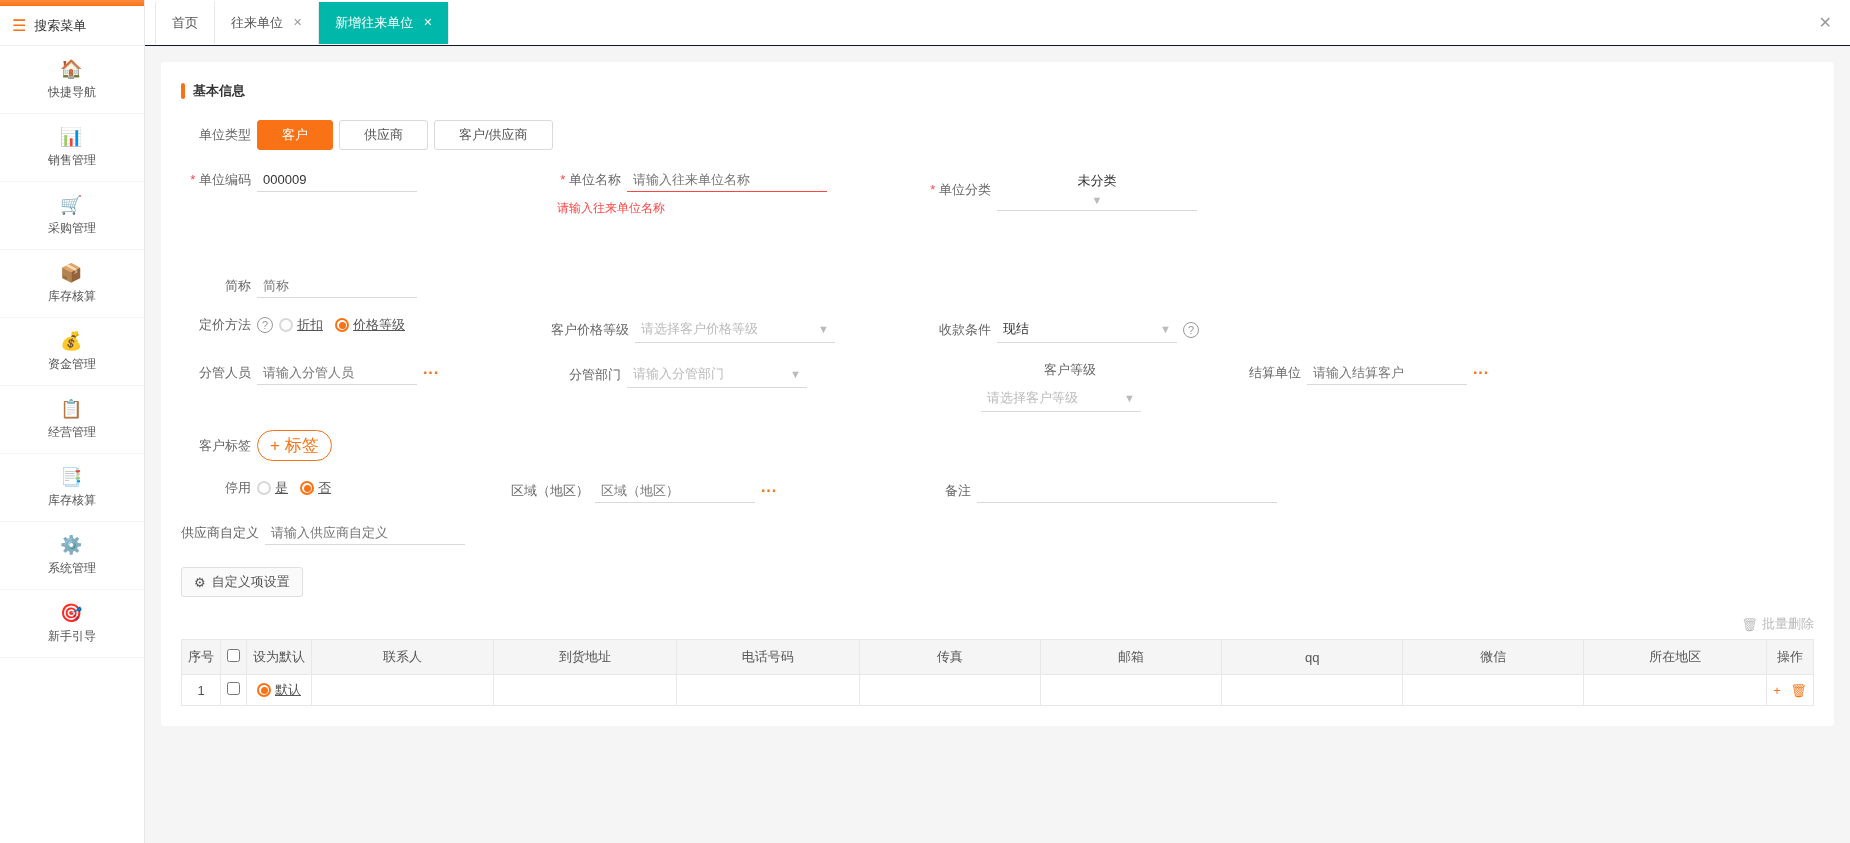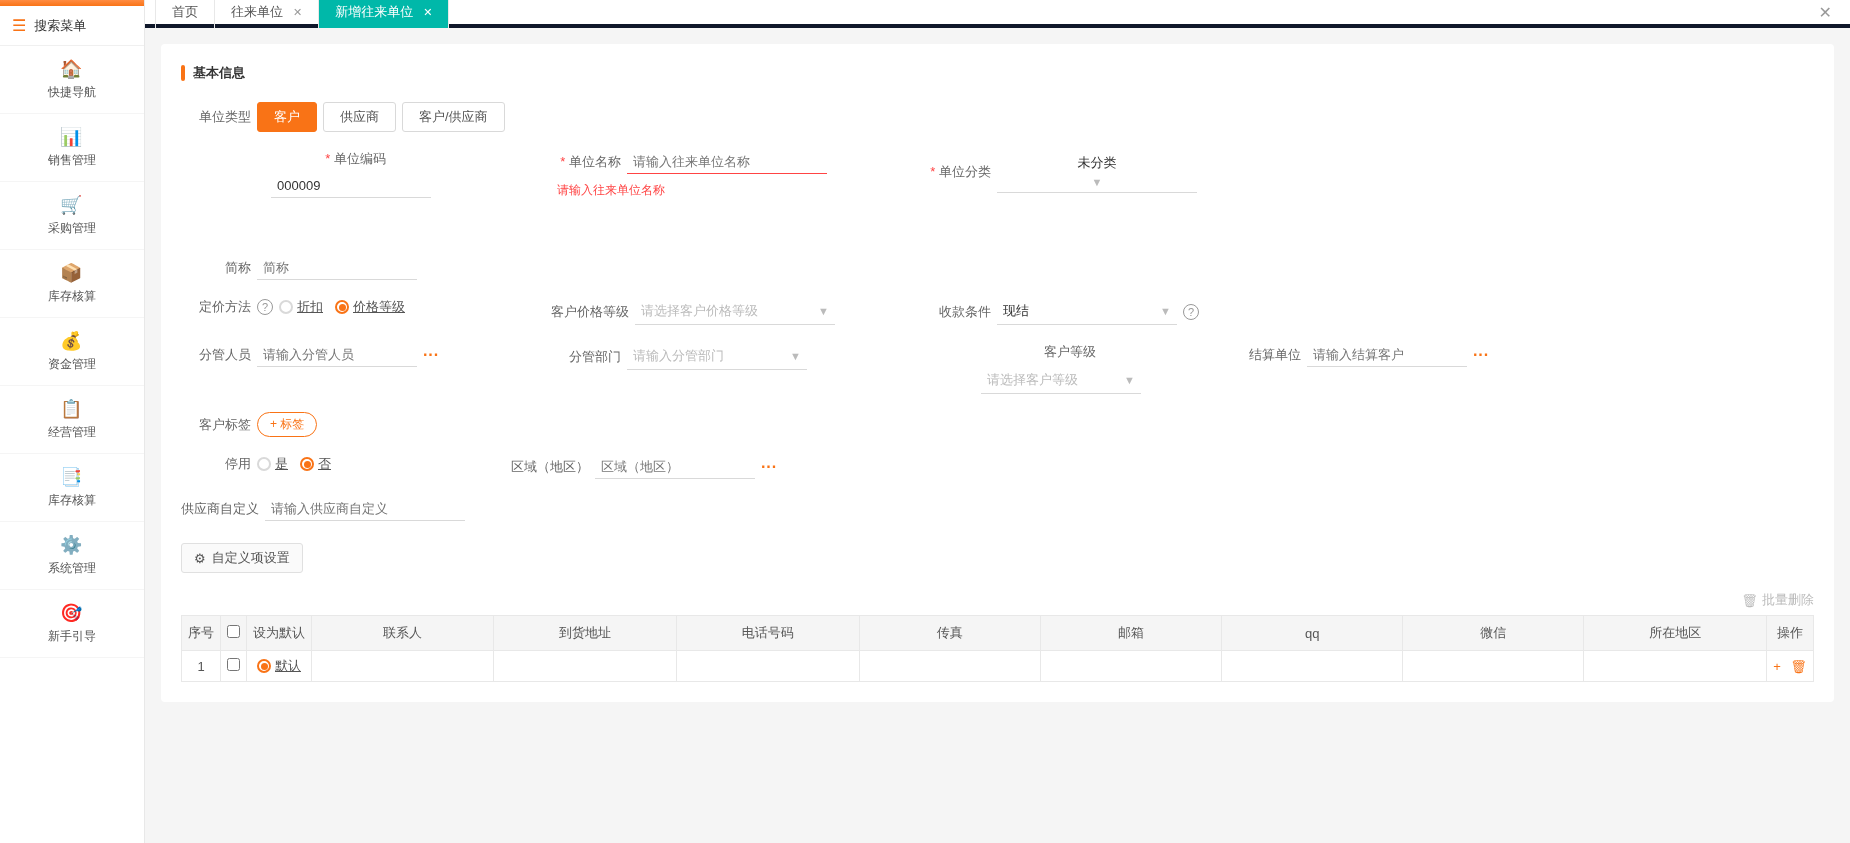--- a/index.html
+++ b/index.html
@@ -52,22 +52,22 @@
       flex-direction: column;
       height: 100%;
       overflow: hidden;
     }
 
     
     .tab-bar {
       display: flex;
       align-items: center;
       background: #fff;
-      border-bottom: 4px solid #0f172a;
-      height: 28px;
+      border-bottom: 1px solid #0f172a;
+      height: 46px;
       padding: 0 10px;
       gap: 0;
     }
     .tab {
       display: flex;
       align-items: center;
       padding: 0 16px;
       height: 42px;
       cursor: pointer;
       color: #555;
@@ -145,21 +145,21 @@
       min-width: 160px;
     }
     .form-input.error { border-bottom-color: #f44; }
 
     
     .type-btn-group {
       display: flex;
       gap: 6px;
     }
     .type-btn {
-      padding: 5px 16px;
+      padding: 5px 24px;
       border: 1px solid #d9d9d9;
       border-radius: 3px;
       cursor: pointer;
       background: #fff;
       color: #555;
       font-size: 13px;
     }
     .type-btn.active {
       background: #f97316;
       border-color: #f97316;
@@ -198,21 +198,21 @@
       background: #f97316;
     }
 
     
     .tag-btn {
       border: 1px solid #f97316;
       color: #f97316;
       border-radius: 20px;
       padding: 3px 12px;
       cursor: pointer;
-      font-size: 12px;
+      font-size: 17px;
       background: transparent;
     }
 
     
     .more-btn {
       color: #f97316;
       cursor: pointer;
       font-size: 16px;
       font-weight: bold;
     }
@@ -404,21 +404,21 @@
           <span class="form-label">单位类型</span>
           <div class="type-btn-group">
             <button class="type-btn active">客户</button>
             <button class="type-btn">供应商</button>
             <button class="type-btn">客户/供应商</button>
           </div>
         </div>
       </div>
 
       <div class="form-row">
-        <div class="form-group" style="max-width:340px;flex-direction:column;">
+        <div class="form-group" style="max-width:340px;">
           <span class="form-label required">单位编码</span>
           <input class="form-input" value="000009" style="width: 160px;">
         </div>
         <div class="col-divider"></div>
         <div class="form-group" style="flex-direction:column; align-items:flex-start; max-width:340px;">
           <div style="display:flex; align-items:center; gap:6px;">
             <span class="form-label required">单位名称</span>
             <input class="form-input error" style="width: 200px;" placeholder="请输入往来单位名称">
           </div>
           <span class="inline-error">请输入往来单位名称</span>
@@ -525,20 +525,24 @@
             </div>
           </div>
         </div>
         <div class="col-divider"></div>
         <div class="form-group" style="max-width:360px;">
           <span class="form-label">区域（地区）</span>
           <input class="form-input" style="width: 160px;" placeholder="区域（地区）">
           <span class="more-btn">···</span>
         </div>
         <div class="col-divider"></div>
+        <div class="form-group">
+          <span class="form-label">备注</span>
+          <input class="form-input" style="width: 300px;">
+        </div>
       </div>
 
       <div class="form-row">
         <div class="form-group">
           <span class="form-label">供应商自定义</span>
           <input class="form-input" style="width: 200px;" placeholder="请输入供应商自定义">
         </div>
       </div>
 
       <div class="form-row">

